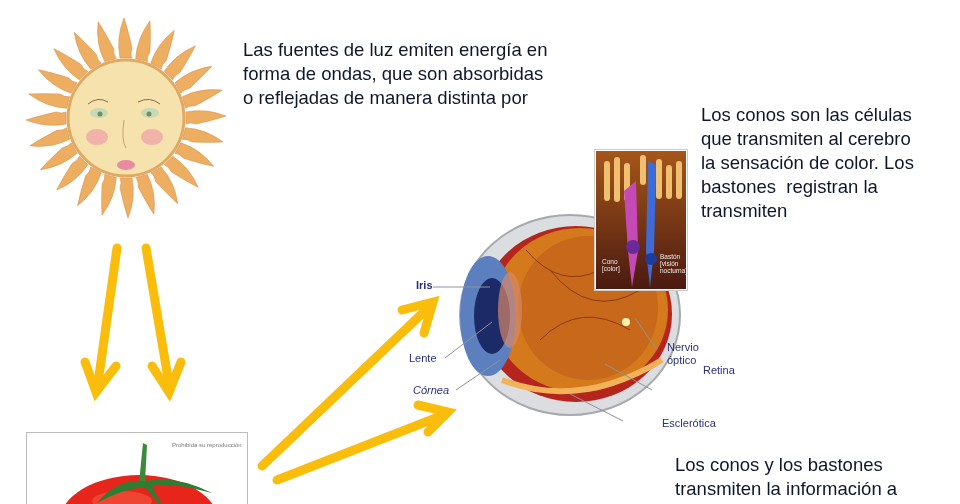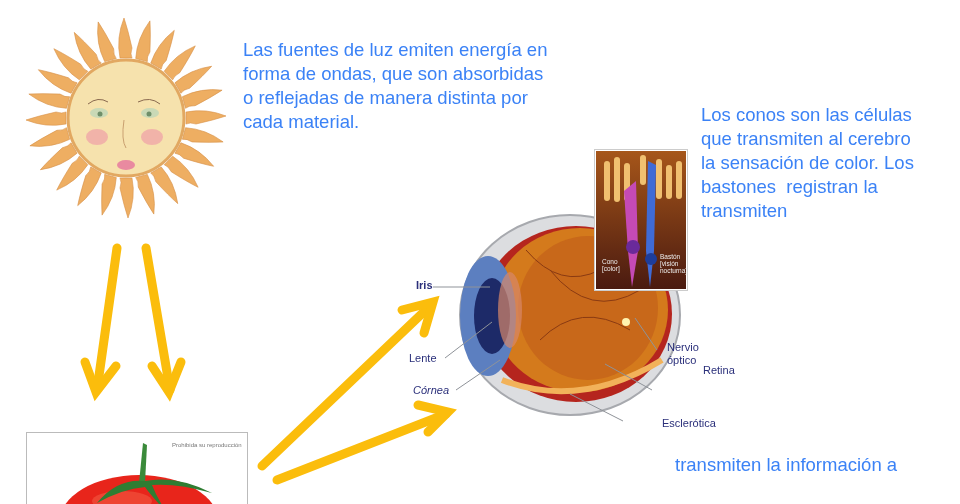--- a/index.html
+++ b/index.html
@@ -1,18 +1,18 @@
 <!DOCTYPE html>
 <html><head>
 <meta charset="utf-8">
 <style>
   html, body { margin:0; padding:0; }
   body { width:960px; height:504px; overflow:hidden; background:#ffffff; position:relative; font-family:"Liberation Sans", sans-serif; }
   .abs { position:absolute; }
-  .caption { position:absolute; color:#3b82f6; font-size:18.5px; line-height:24px; font-family:"Liberation Sans", sans-serif; }
+  .caption { position:absolute; color:#0f172a; font-size:18.5px; line-height:24px; font-family:"Liberation Sans", sans-serif; }
   .lbl { position:absolute; color:#2a2f7a; font-size:11px; font-family:"Liberation Sans", sans-serif; }
   .tiny { position:absolute; color:#eee; font-size:6.5px; line-height:7px; font-family:"Liberation Sans", sans-serif; }
   svg { position:absolute; overflow:visible; }
 </style>
 </head>
 <body>
 
 <svg width="240" height="240" style="left:0;top:0;" viewBox="0 0 240 240">
   <g fill="#eeae62" stroke="#d8924a" stroke-width="0.6">
     <g transform="translate(126,118)">
@@ -54,21 +54,20 @@
     <ellipse cx="152" cy="137" rx="11" ry="8" fill="#f0a7a7" opacity="0.8"></ellipse>
     <path d="M124,120 Q121,140 126,148" stroke="#c9a070" stroke-width="1" fill="none"></path>
     <ellipse cx="126" cy="165" rx="9" ry="5" fill="#e98aa0"></ellipse>
   </g>
 </svg>
 
 <div class="caption" style="left:243px;top:38px;">
   <div>Las fuentes de luz emiten energía en</div>
   <div>forma de ondas, que son absorbidas</div>
   <div>o reflejadas de manera distinta por</div>
-  <div>cada material.</div>
 </div>
 
 <svg width="200" height="200" style="left:0;top:0;">
   <g stroke="#fbbd0c" stroke-width="9" stroke-linecap="round" fill="none">
     <line x1="117" y1="248" x2="97" y2="390"></line>
     <polyline points="85,362 96,392 116,366"></polyline>
     <line x1="146" y1="248" x2="170" y2="390"></line>
     <polyline points="152,366 169,392 181,362"></polyline>
   </g>
 </svg>
@@ -158,14 +157,15 @@
 
 <div class="caption" style="left:701px;top:103px;">
   <div>Los conos son las células</div>
   <div>que transmiten al cerebro</div>
   <div>la sensación de color. Los</div>
   <div style="white-space:pre;">bastones  registran la</div>
   <div>transmiten</div>
 </div>
 
 <div class="caption" style="left:675px;top:453px;">
+  <div>Los conos y los bastones</div>
   <div>transmiten la información a</div>
 </div>
 
 </body></html>

